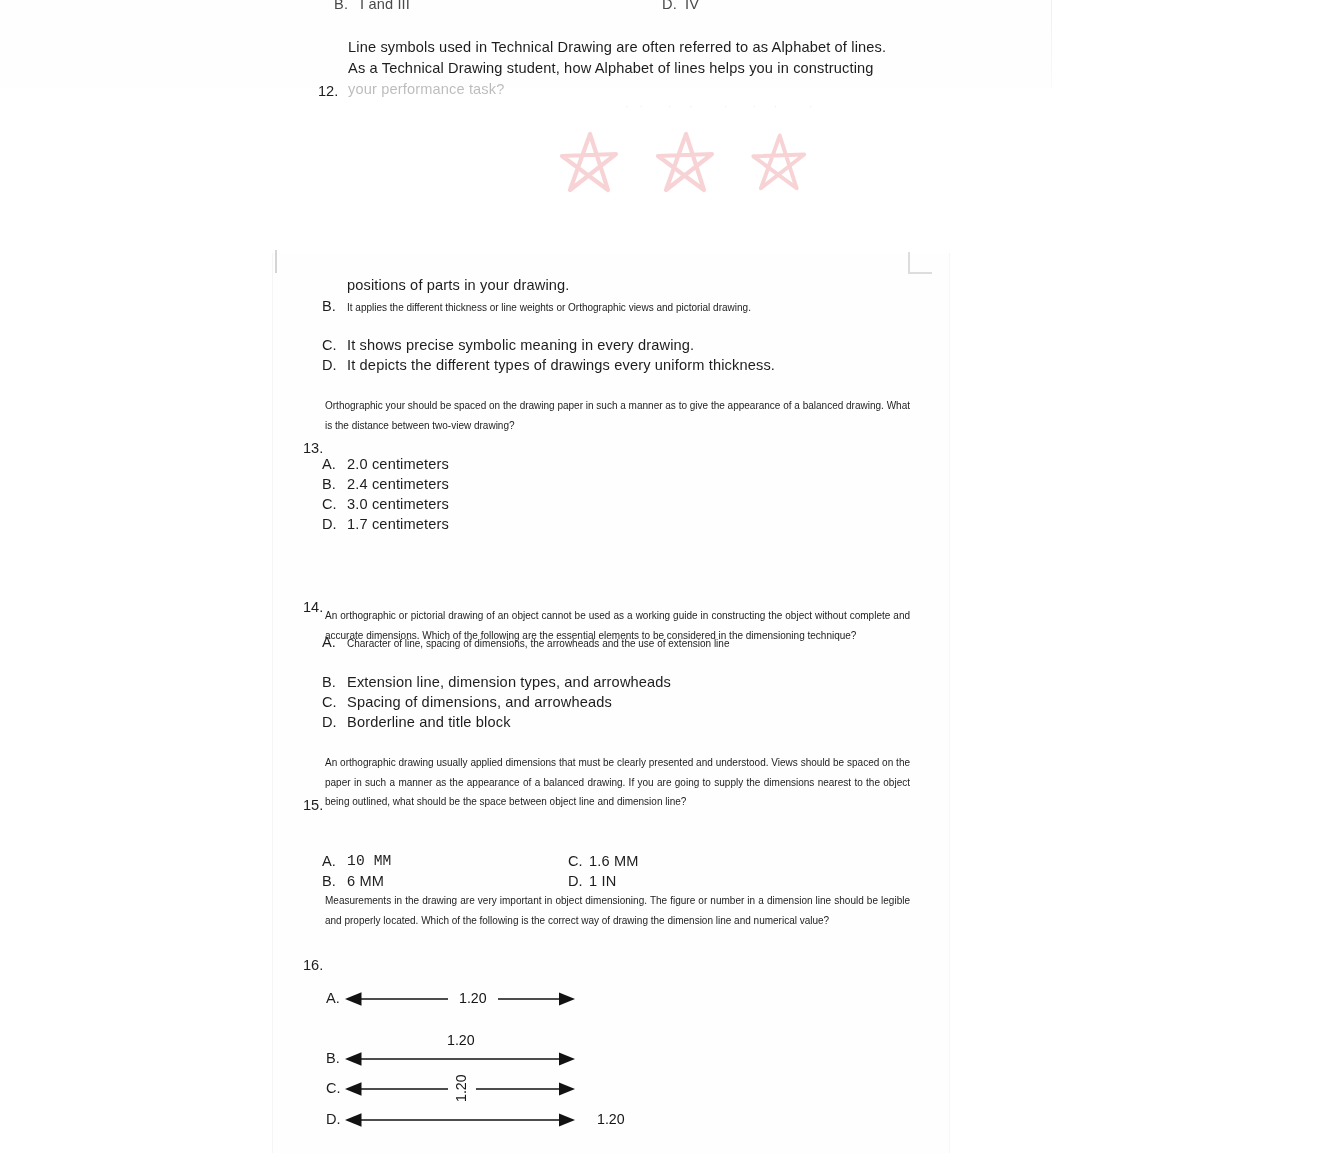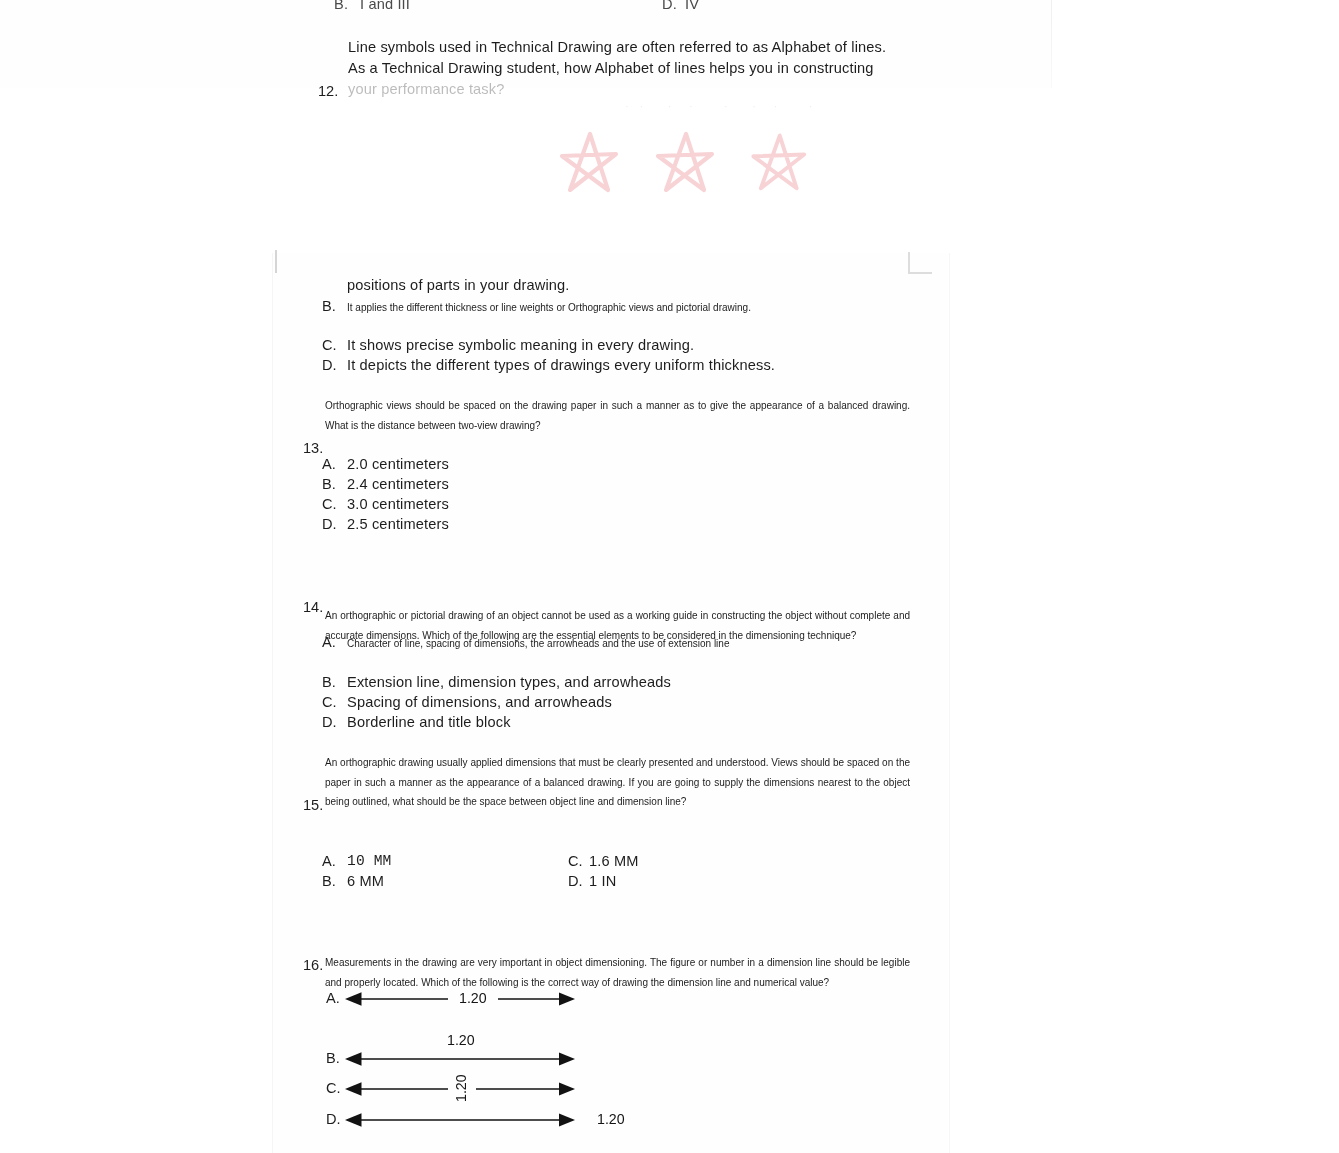--- a/index.html
+++ b/index.html
@@ -92,33 +92,33 @@
 <span class="opt-letter" style="left:322px;top:298px;">B.</span>
 <div class="para" style="left:347px;top:298px;width:563px;">It applies the different thickness or line weights or Orthographic views and pictorial drawing.</div>
 
 <span class="opt-letter" style="left:322px;top:337px;">C.</span>
 <span class="t q-line" style="left:347px;top:337px;">It shows precise symbolic meaning in every drawing.</span>
 
 <span class="opt-letter" style="left:322px;top:357px;">D.</span>
 <span class="t q-line" style="left:347px;top:357px;">It depicts the different types of drawings every uniform thickness.</span>
 
 <span class="num" style="left:303px;top:396px;text-align:center;">13.</span>
-<div class="para" style="left:325px;top:396px;width:585px;">Orthographic views should be spaced on the drawing paper in such a manner as to give the appearance of a balanced drawing. What is the distance between two-view drawing?</div>
+<div class="para" style="left:325px;top:396px;width:585px;">Orthographic your should be spaced on the drawing paper in such a manner as to give the appearance of a balanced drawing. What is the distance between two-view drawing?</div>
 
 <span class="opt-letter" style="left:322px;top:456px;">A.</span>
 <span class="t q-line" style="left:347px;top:456px;">2.0 centimeters</span>
 
 <span class="opt-letter" style="left:322px;top:476px;">B.</span>
 <span class="t q-line" style="left:347px;top:476px;">2.4 centimeters</span>
 
 <span class="opt-letter" style="left:322px;top:496px;">C.</span>
 <span class="t q-line" style="left:347px;top:496px;">3.0 centimeters</span>
 
 <span class="opt-letter" style="left:322px;top:516px;">D.</span>
-<span class="t q-line" style="left:347px;top:516px;">2.5 centimeters</span>
+<span class="t q-line" style="left:347px;top:516px;">1.7 centimeters</span>
 
 <span class="num" style="left:303px;top:555px;">14.</span>
 <div class="para" style="left:325px;top:582px;width:585px;margin-top:24px;">An orthographic or pictorial drawing of an object cannot be used as a working guide in constructing the object without complete and accurate dimensions. Which of the following are the essential elements to be considered in the dimensioning technique?</div>
 
 <span class="opt-letter" style="left:322px;top:634px;">A.</span>
 <div class="para" style="left:347px;top:634px;width:563px;">Character of line, spacing of dimensions, the arrowheads and the use of extension line</div>
 
 <span class="opt-letter" style="left:322px;top:674px;">B.</span>
 <span class="t q-line" style="left:347px;top:674px;">Extension line, dimension types, and arrowheads</span>
 
@@ -137,21 +137,21 @@
 <span class="opt-letter" style="left:322px;top:873px;">B.</span>
 <span class="t q-line" style="left:347px;top:873px;">6 MM</span>
 
 <span class="opt-letter" style="left:568px;top:853px;">C.</span>
 <span class="t q-line" style="left:589px;top:853px;">1.6 MM</span>
 
 <span class="opt-letter" style="left:568px;top:873px;">D.</span>
 <span class="t q-line" style="left:589px;top:873px;">1 IN</span>
 
 <span class="num" style="left:303px;top:913px;">16.</span>
-<div class="para" style="left:325px;top:953px;width:585px;">Measurements in the drawing are very important in object dimensioning. The figure or number in a dimension line should be legible and properly located. Which of the following is the correct way of drawing the dimension line and numerical value?</div>
+<div class="para" style="left:325px;top:891px;width:585px;">Measurements in the drawing are very important in object dimensioning. The figure or number in a dimension line should be legible and properly located. Which of the following is the correct way of drawing the dimension line and numerical value?</div>
 
 <span class="opt-letter" style="left:326px;top:990px;">A.</span>
 <div class="dim-row" style="left:348px;top:990px;width:225px;">
   <svg class="dim-svg" width="225" height="20" viewBox="0 0 225 20">
     <defs>
       <marker id="ahL" markerWidth="11" markerHeight="9" refX="10" refY="4.5" orient="auto">
         <path d="M11,0 L0,4.5 L11,9 Z" fill="#121212"></path>
       </marker>
       <marker id="ahR" markerWidth="11" markerHeight="9" refX="1" refY="4.5" orient="auto">
         <path d="M0,0 L11,4.5 L0,9 Z" fill="#121212"></path>

